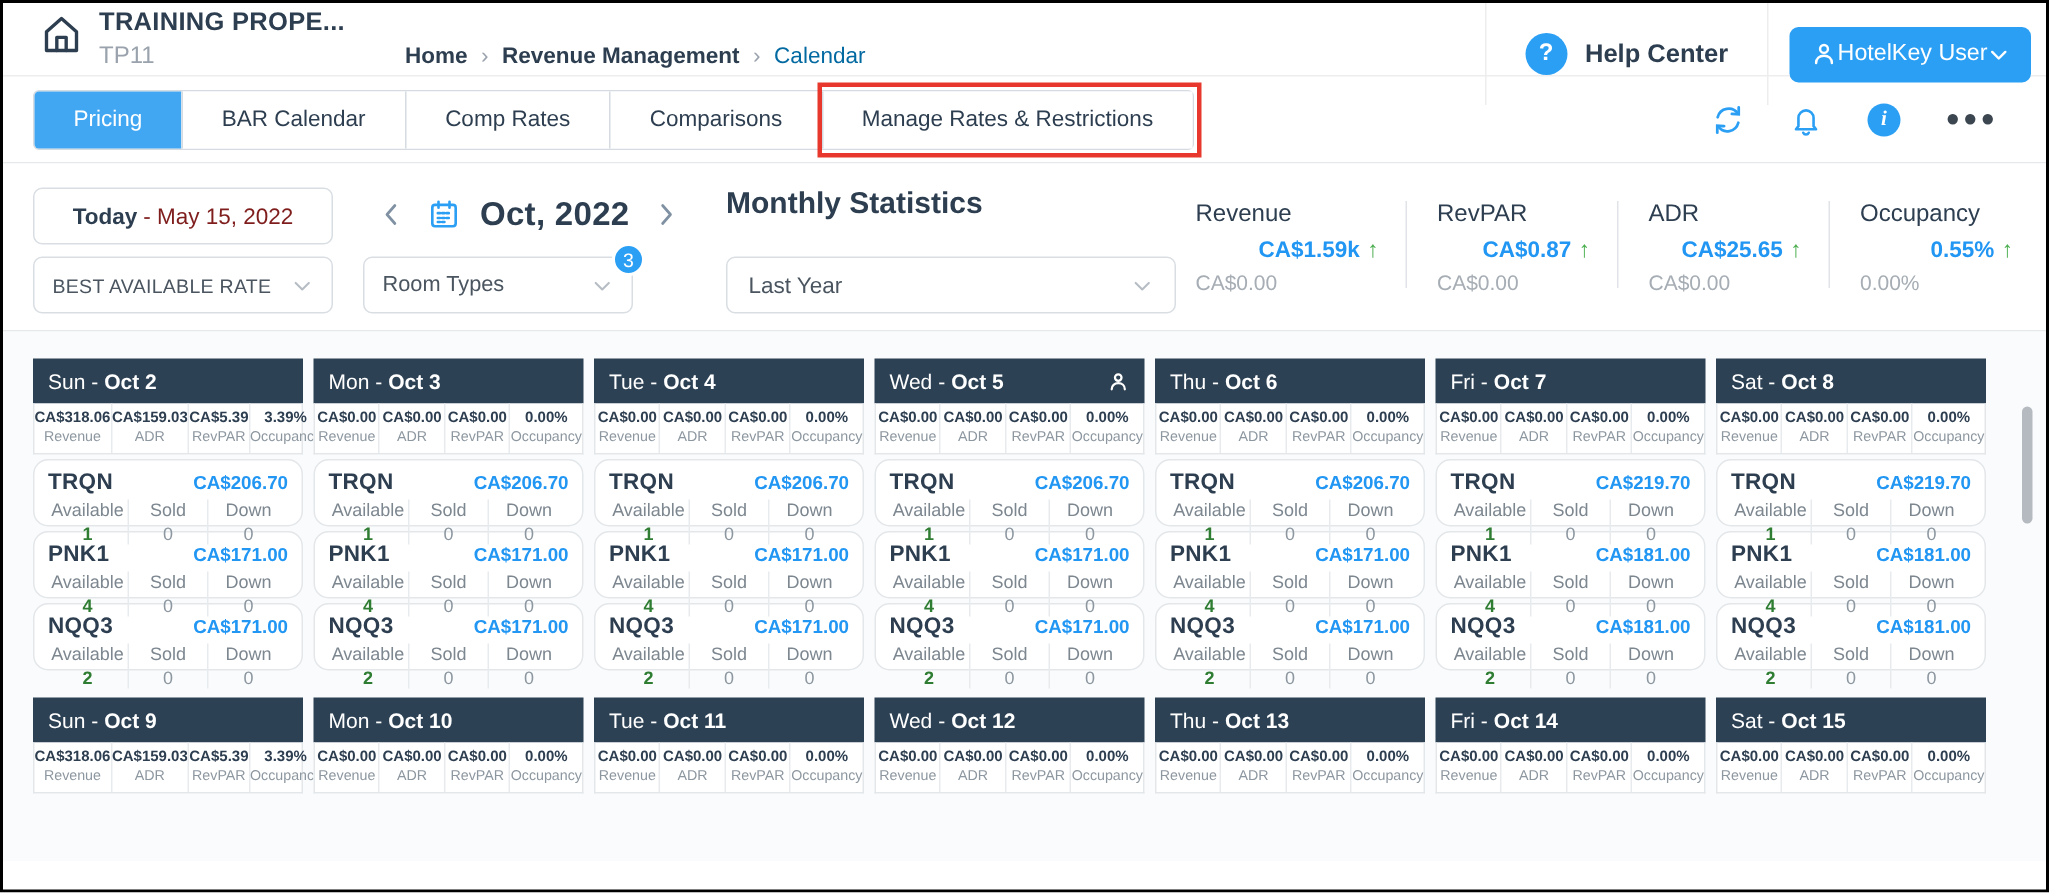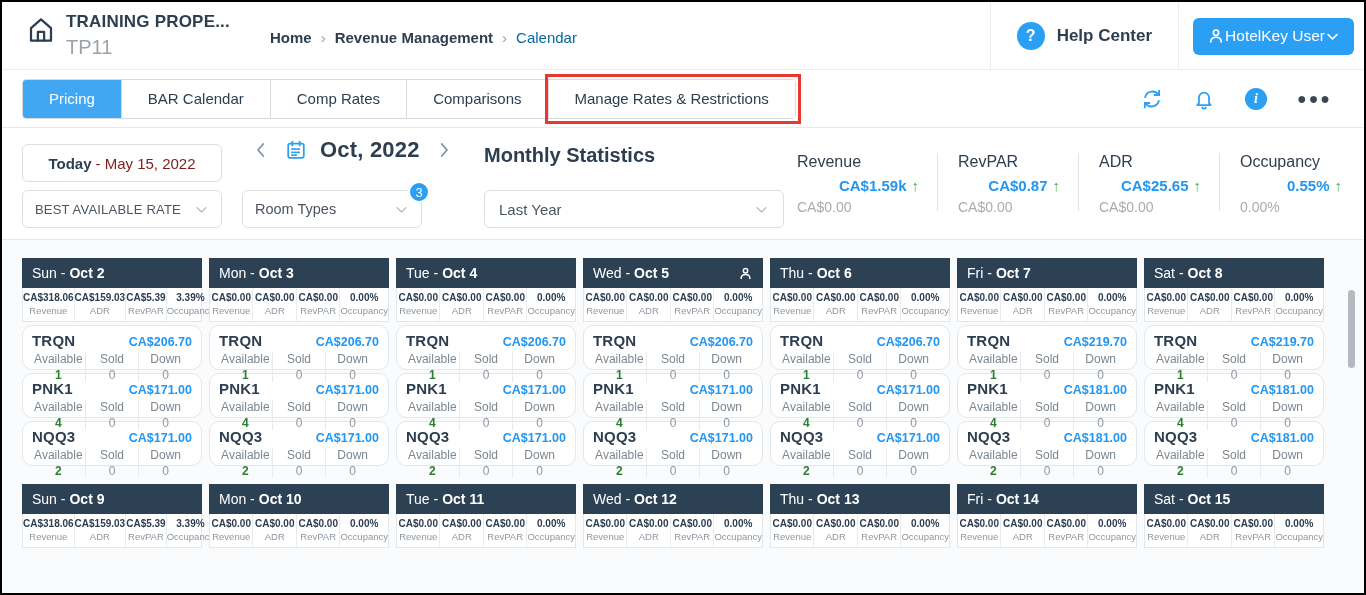--- a/index.html
+++ b/index.html
@@ -1,25 +1,25 @@
 <!DOCTYPE html>
 <html><head>
 <meta charset="utf-8">
 <style>
   * { margin:0; padding:0; box-sizing:border-box; }
   html,body { width:1366px; height:595px; background:#fff; }
   body { font-family:"Liberation Sans", sans-serif; color:#2d3e50; }
   .frame { position:relative; width:1366px; height:595px; border:2px solid #000; background:#fff; overflow:hidden; }
 
   
-  .header { position:relative; height:68px; border-bottom:1px solid #ededed; display:flex; align-items:center; }
+  .header { position:relative; height:49px; border-bottom:1px solid #ededed; display:flex; align-items:center; }
   .logo-area { display:flex; align-items:flex-start; gap:10px; padding-left:24px; width:250px; }
   .home-ic { margin-top:3px; }
   .prop-name { font-size:17px; font-weight:bold; color:#2d3e50; letter-spacing:.2px; }
-  .prop-code { font-size:20px; color:#9aa3ad; margin-top:4px; }
+  .prop-code { font-size:16px; color:#9aa3ad; margin-top:4px; }
   .breadcrumb { position:absolute; left:268px; top:27px; font-size:15px; display:flex; align-items:center; gap:9px; }
   .bc-strong { font-weight:bold; color:#2d3e50; }
   .bc-sep { color:#9aa3ad; font-size:15px; }
   .bc-muted { color:#0369a1; }
   .header-right { position:absolute; right:0; top:0; height:68px; display:flex; align-items:center; }
   .hdr-div { width:1px; height:68px; background:#ededed; }
   .help-wrap { display:flex; align-items:center; gap:12px; padding:0 26px; }
   .help-circle { width:28px; height:28px; border-radius:50%; background:#2b9ff4; color:#fff; font-size:16px; font-weight:bold; display:flex; align-items:center; justify-content:center; }
   .help-label { font-size:17px; font-weight:bold; color:#2d3e50; }
   .user-btn { margin:0 10px 0 14px; height:37px; background:#2b9ff4; border:none; border-radius:6px; color:#fff; font-size:15.5px; font-family:inherit; display:flex; align-items:center; padding:0 14px; cursor:pointer; }
@@ -38,21 +38,21 @@
 
   
   .filters { position:relative; height:112px; border-bottom:1px solid #e6e9ec; background:#fff; }
   .btn-box { position:absolute; border:1px solid #d9dee3; border-radius:6px; background:#fff; display:flex; align-items:center; cursor:pointer; font-family:inherit; }
   .today-btn { left:20px; top:16px; width:200px; height:38px; justify-content:center; font-size:15px; }
   .today-strong { font-weight:bold; color:#2d3e50; }
   .today-date { color:#7f1d1d; margin-left:4px; }
   .rate-dd { left:20px; top:62px; width:200px; height:38px; padding:0 12px; font-size:13px; color:#4a5560; justify-content:space-between; letter-spacing:.2px; }
   .room-dd { left:240px; top:62px; width:180px; height:38px; padding:0 12px; font-size:14.5px; color:#4a5560; justify-content:space-between; }
   .dd-badge { position:absolute; right:-9px; top:-10px; width:22px; height:22px; border-radius:50%; background:#2b9ff4; color:#fff; font-size:13px; display:flex; align-items:center; justify-content:center; border:2px solid #fff; }
-  .month-nav { position:absolute; left:248px; top:9px; display:flex; align-items:center; gap:13px; }
+  .month-nav { position:absolute; left:248px; top:21px; display:flex; align-items:center; gap:13px; }
   .month-label { font-size:22px; font-weight:bold; color:#2d3e50; letter-spacing:.2px; }
   .nav-chev { background:none; border:none; cursor:pointer; display:flex; align-items:center; padding:2px; }
   .ms-title { position:absolute; left:482px; top:16px; font-size:20px; font-weight:bold; color:#2d3e50; }
   .cmp-dd { left:482px; top:62px; width:300px; height:38px; padding:0 14px; font-size:15px; color:#4a5560; justify-content:space-between; }
   .stats-strip { position:absolute; left:795px; top:25px; display:flex; }
   .stat-block { width:140px; }
   .stat-label { font-size:16px; color:#2d3e50; }
   .stat-value { font-size:15px; font-weight:bold; color:#2196f3; margin-top:6px;text-align:right; }
   .stat-arrow { color:#4caf50; margin-left:5px; font-weight:bold; }
   .stat-prev { font-size:14px; color:#a6adb4; margin-top:5px; }

